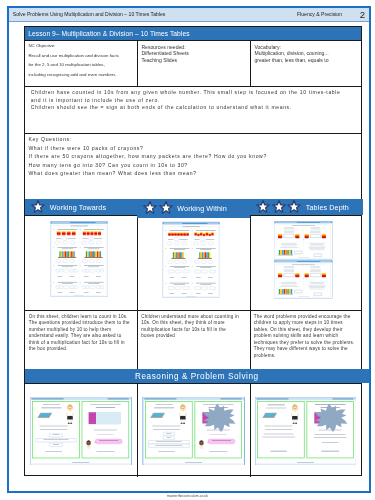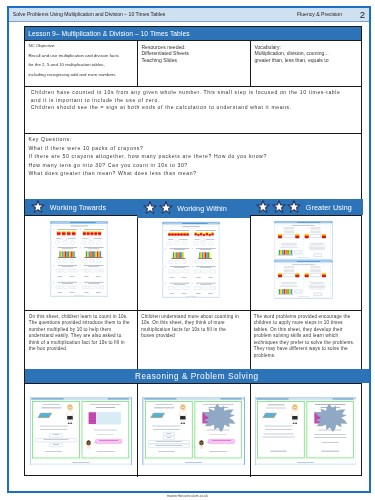--- a/index.html
+++ b/index.html
@@ -116,21 +116,21 @@
           <svg class="stsvg" width="14" height="14" viewBox="0 0 14 14">
             <polygon points="7.00,0.60 8.62,4.78 13.09,5.02 9.62,7.85 10.76,12.18 7.00,9.75 3.24,12.18 4.38,7.85 0.91,5.02 5.38,4.78" fill="#ffffff" stroke="#2a3f6e" stroke-width="1.3" stroke-linejoin="round"></polygon>
           </svg>
           <svg class="stsvg" width="14" height="14" viewBox="0 0 14 14">
             <polygon points="7.00,0.60 8.62,4.78 13.09,5.02 9.62,7.85 10.76,12.18 7.00,9.75 3.24,12.18 4.38,7.85 0.91,5.02 5.38,4.78" fill="#ffffff" stroke="#2a3f6e" stroke-width="1.3" stroke-linejoin="round"></polygon>
           </svg>
           <svg class="stsvg" width="14" height="14" viewBox="0 0 14 14">
             <polygon points="7.00,0.60 8.62,4.78 13.09,5.02 9.62,7.85 10.76,12.18 7.00,9.75 3.24,12.18 4.38,7.85 0.91,5.02 5.38,4.78" fill="#ffffff" stroke="#2a3f6e" stroke-width="1.3" stroke-linejoin="round"></polygon>
           </svg>
         </span>
-      <span>Greater Using</span>
+      <span>Tables Depth</span>
     </div>
 
     <svg class="thumb" style="left:24.8px;top:194.4px" width="58.1" height="75.9" viewBox="0 0 581 759">
         <defs>
           <linearGradient id="cray" x1="0" y1="0" x2="0" y2="1">
             <stop offset="0%" stop-color="#ffe85a"></stop>
             <stop offset="26%" stop-color="#ffd000"></stop>
             <stop offset="36%" stop-color="#ff3a10"></stop>
             <stop offset="62%" stop-color="#d40000"></stop>
             <stop offset="100%" stop-color="#ff7a60"></stop>

